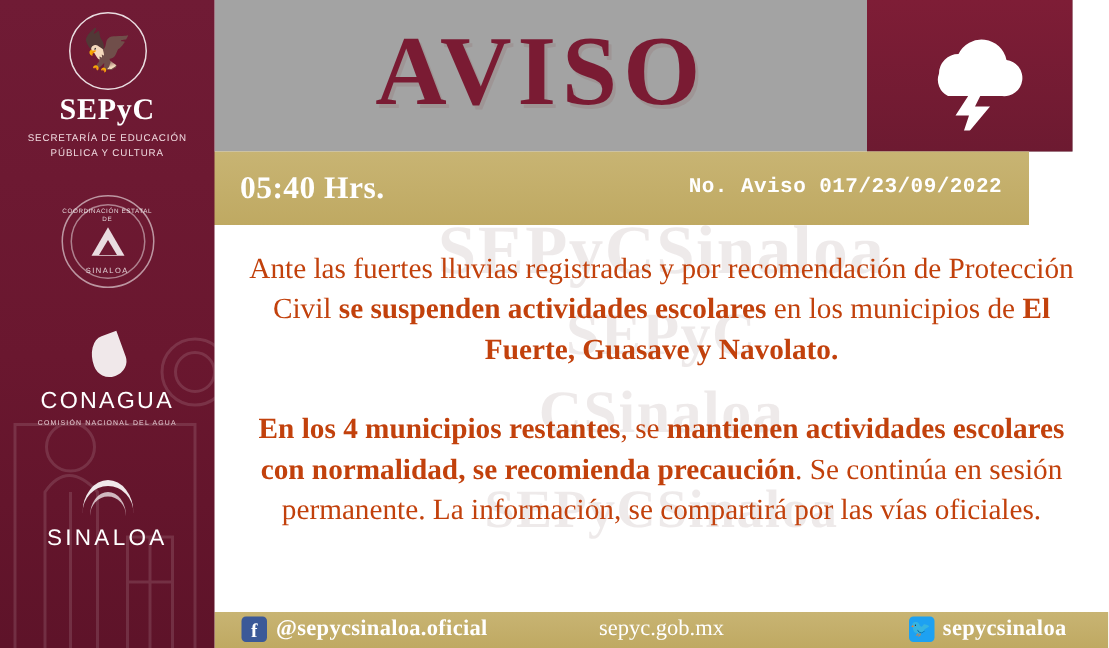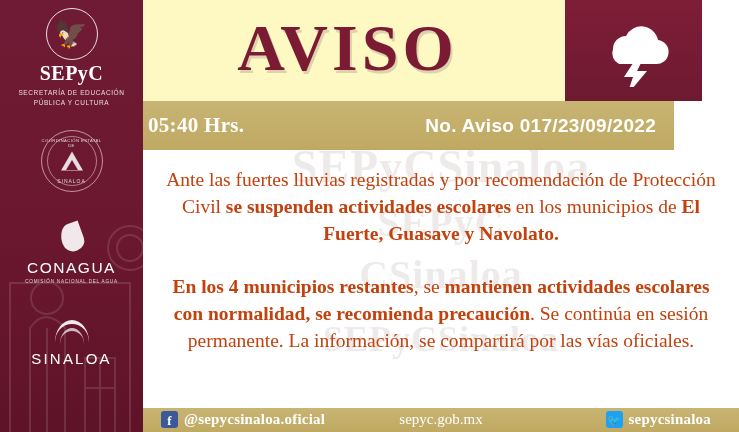--- a/index.html
+++ b/index.html
@@ -160,23 +160,23 @@
   .sinaloa-name {
     font-family: "Liberation Sans", sans-serif;
     font-size: 15px;
     letter-spacing: 2.2px;
     color: #ffffff;
   }
 
   
   .header {
     position: absolute;
-    left: 130px; top: 0;
+    left: 143px; top: 0;
     width: 572px; height: 101px;
-    background: #fef9c3;
+    background: #a3a3a3;
   }
   .aviso-text {
     position: absolute;
     left: 0; right: 137px; top: 2px;
     text-align: center;
     font-family: "Liberation Serif", serif;
     font-weight: bold;
     font-size: 66px;
     line-height: 92px;
     letter-spacing: 4px;
@@ -188,42 +188,42 @@
     right: 0; top: 0;
     width: 137px; height: 101px;
     background: #7a1b33;
     background: linear-gradient(180deg, #7e1d36 0%, #6d1a31 100%);
   }
   .storm-box svg { position: absolute; left: 50%; top: 50%; transform: translate(-50%,-50%); }
 
   
   .timebar {
     position: absolute;
-    left: 126px; top: 101px;
+    left: 138px; top: 101px;
     width: 548px; height: 49px;
     background: #c5b06e;
     background: linear-gradient(180deg, #c8b473 0%, #bfa962 100%);
   }
   .timebar .hour {
     position: absolute;
     left: 22px; top: 0;
     line-height: 49px;
     font-family: "Liberation Serif", serif;
     font-weight: bold;
     font-size: 21px;
     color: #ffffff;
     letter-spacing: 0.3px;
   }
   .timebar .num {
     position: absolute;
     right: 18px; top: 0;
     line-height: 49px;
-    font-family: Liberation Sans, sans-serif;
-    font-weight: bold;
-    font-size: 19px;
+    font-family: Liberation Mono, monospace;
+    font-weight: bold;
+    font-size: 14px;
     color: #ffffff;
     letter-spacing: 0.3px;
   }
 
   
   .body-area {
     position: absolute;
     left: 143px; top: 150px;
     width: 596px; height: 258px;
     background: #ffffff;

